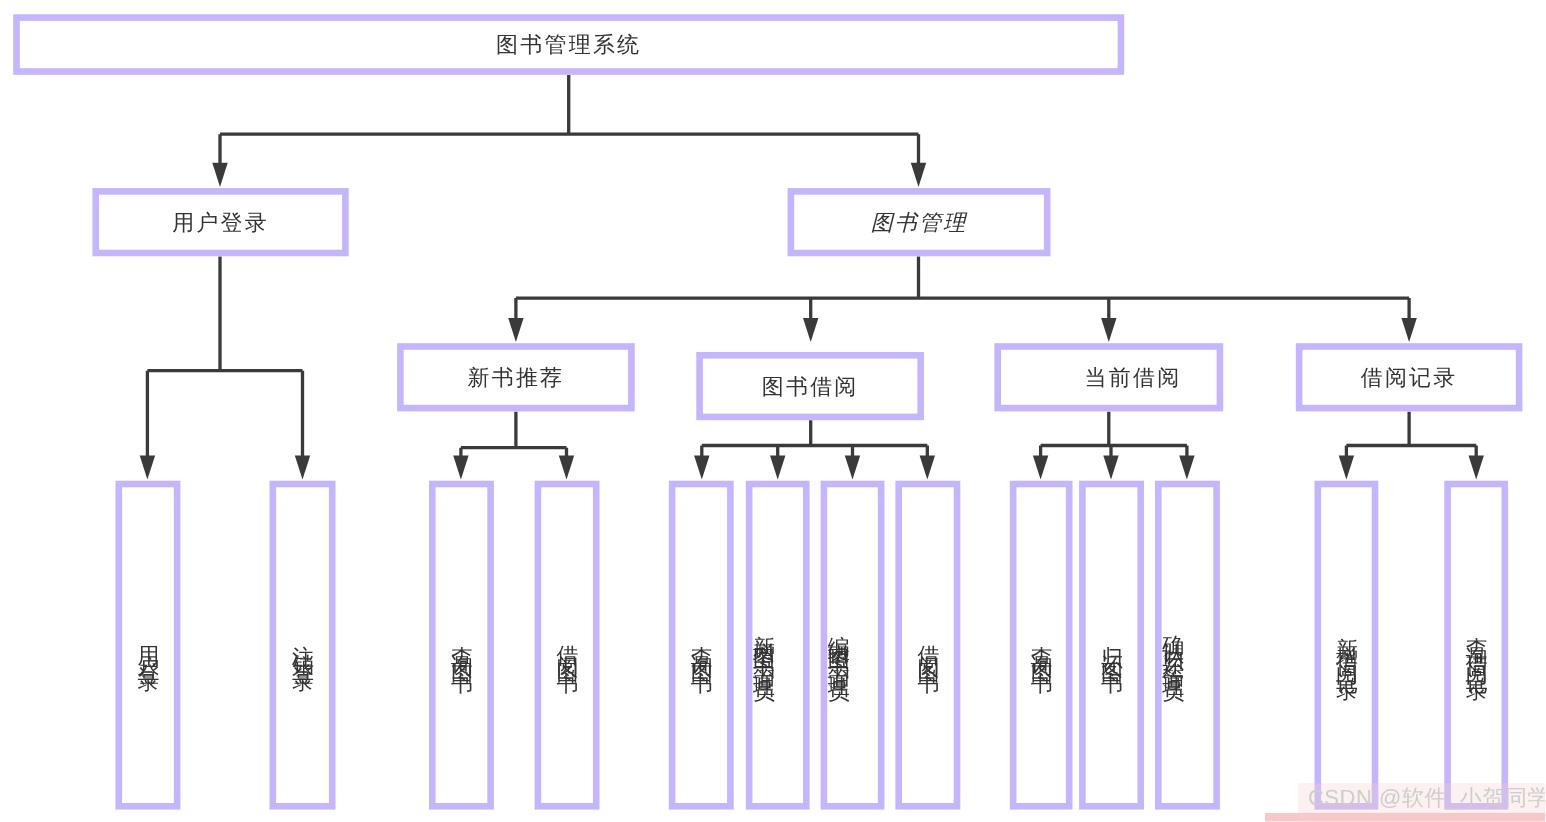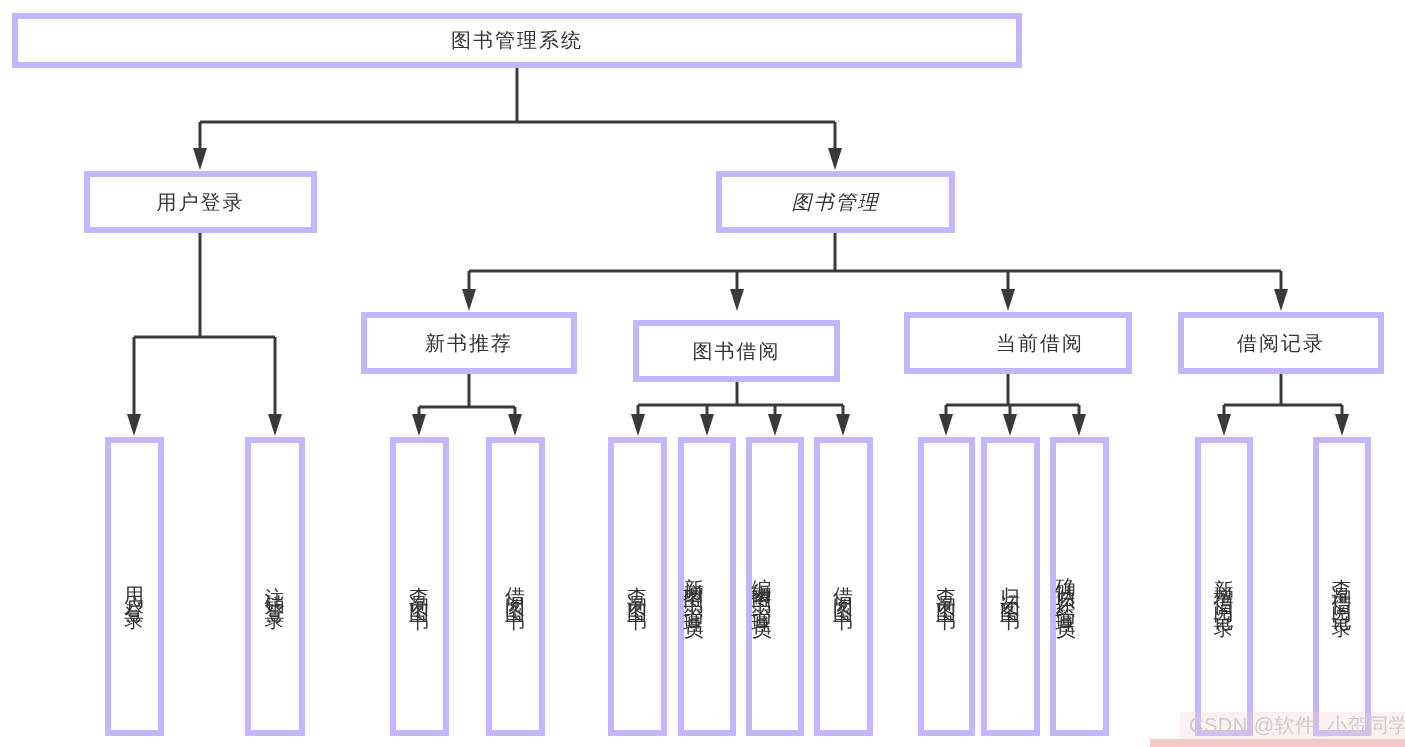--- a/index.html
+++ b/index.html
@@ -115,21 +115,21 @@
   <div class="box h-box" style="left:716px; top:171px; width:239px; height:62px;font-style:italic;">
     <span>图书管理</span>
   </div>
 
   <div class="box h-box" style="left:361px; top:312px; width:216px; height:62px;">
     <span>新书推荐</span>
   </div>
   <div class="box h-box" style="left:633px; top:320px; width:207px; height:62px;">
     <span>图书借阅</span>
   </div>
-  <div class="box h-box" style="left:904px; top:312px; width:228px; height:62px;padding-left:44px;">
+  <div class="box h-box" style="left:904px; top:312px; width:208px; height:62px;padding-left:44px;">
     <span>当前借阅</span>
   </div>
   <div class="box h-box" style="left:1178px; top:312px; width:206px; height:62px;">
     <span>借阅记录</span>
   </div>
 
   <div class="box v-box" style="left:105px; top:437px; width:59px; height:299px;">
     <span>用户登录</span>
   </div>
   <div class="box v-box" style="left:245px; top:437px; width:60px; height:299px;">

